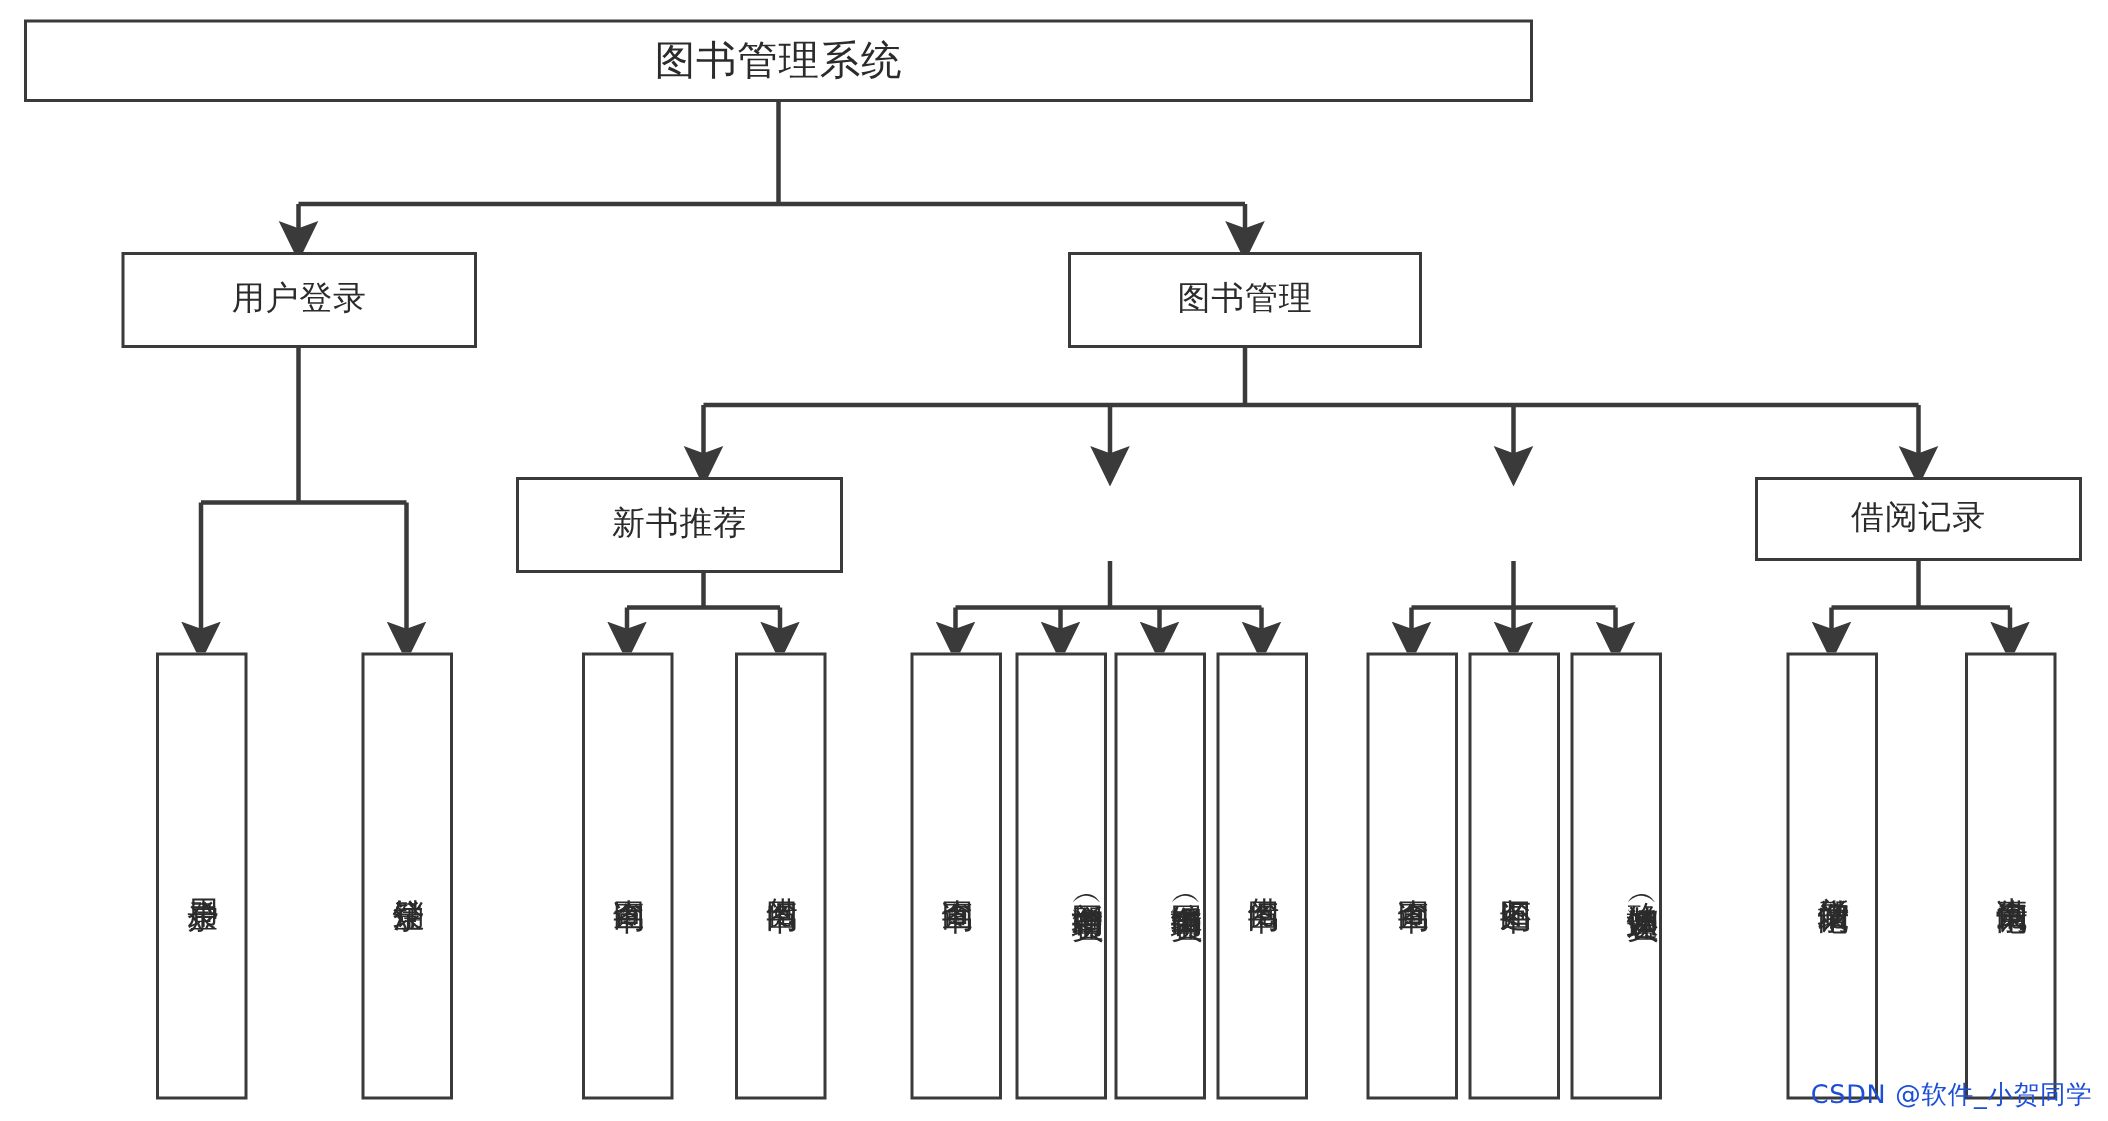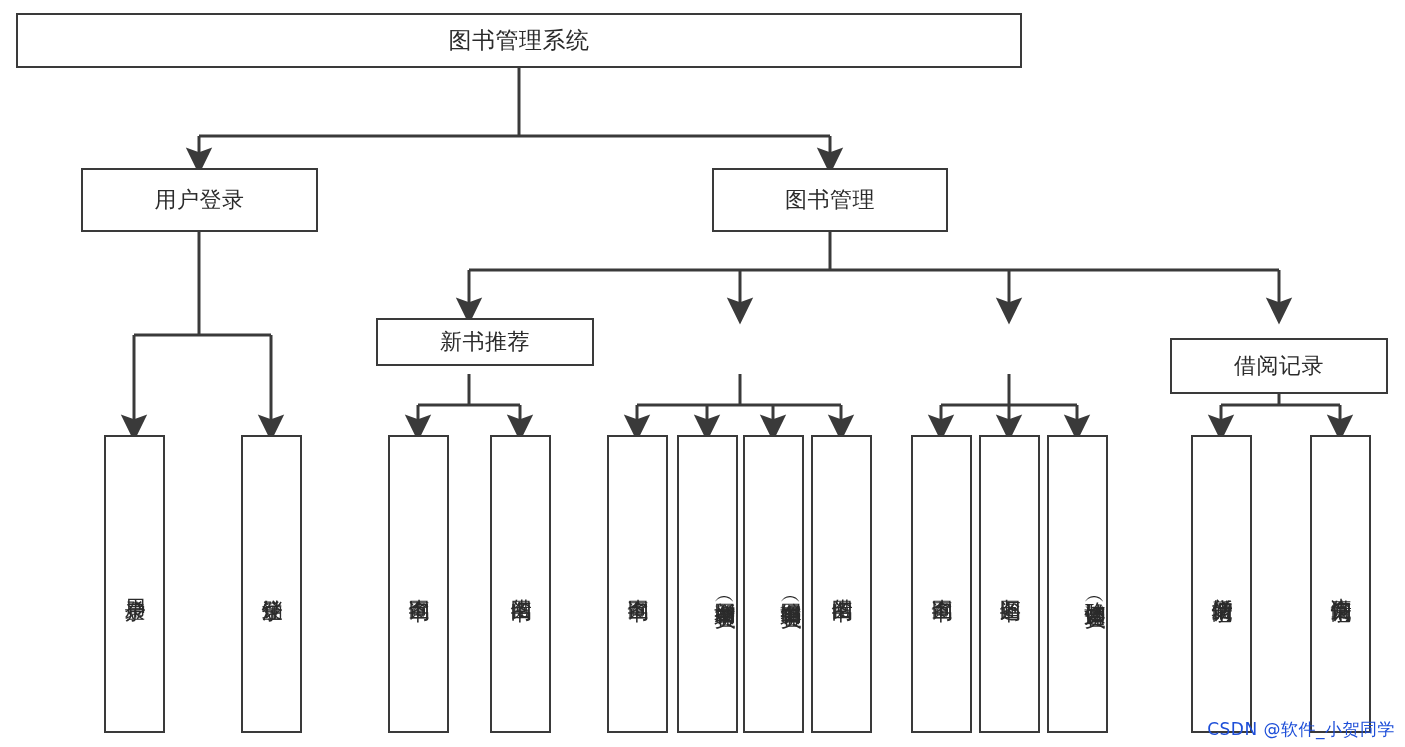--- a/index.html
+++ b/index.html
@@ -36,21 +36,21 @@
     justify-content: center;
     color: #2b2b2b;
   }
   .node-h {
     font-size: 22px;
     letter-spacing: 0.5px;
     line-height: 1.1;
     white-space: nowrap;
   }
   .node-root {
-    font-size: 23px;
+    font-size: 27px;
   }
   .node-v {
     writing-mode: vertical-rl;
     text-orientation: upright;
     -webkit-writing-mode: vertical-rl;
     font-size: 21px;
     line-height: 1.12;
     letter-spacing: 1px;
     align-items: flex-start;
     justify-content: center;
@@ -140,25 +140,25 @@
       <path d="M1340,405 L1340,427" marker-end="url(#arrow)"></path>
     </g>
   </svg>
 
   <div class="node-box node-h node-root" style="left:16px; top:13px; width:1006px; height:55px;">图书管理系统</div>
 
   <div class="node-box node-h" style="left:81px; top:168px; width:237px; height:64px;">用户登录</div>
 
   <div class="node-box node-h" style="left:712px; top:168px; width:236px; height:64px;text-align:right;">图书管理</div>
 
-  <div class="node-box node-h" style="left:376px; top:318px; width:218px; height:48px;">新书推荐</div>
+  <div class="node-box node-h" style="left:344px; top:318px; width:218px; height:64px;">新书推荐</div>
 
 
 
-  <div class="node-box node-h" style="left:1170px; top:318px; width:218px; height:56px;margin-top:20px;">借阅记录</div>
+  <div class="node-box node-h" style="left:1170px; top:318px; width:218px; height:56px;">借阅记录</div>
 
   <div class="node-box node-v vcenter" style="left:104px; top:435px; width:61px; height:298px;">用户登录</div>
 
   <div class="node-box node-v vcenter" style="left:241px; top:435px; width:61px; height:298px;">注销登录</div>
 
   <div class="node-box node-v vcenter" style="left:388px; top:435px; width:61px; height:298px;">查询图书</div>
 
   <div class="node-box node-v vcenter" style="left:490px; top:435px; width:61px; height:298px;">借阅图书</div>
 
   <div class="node-box node-v vcenter" style="left:607px; top:435px; width:61px; height:298px;">查询图书</div>

